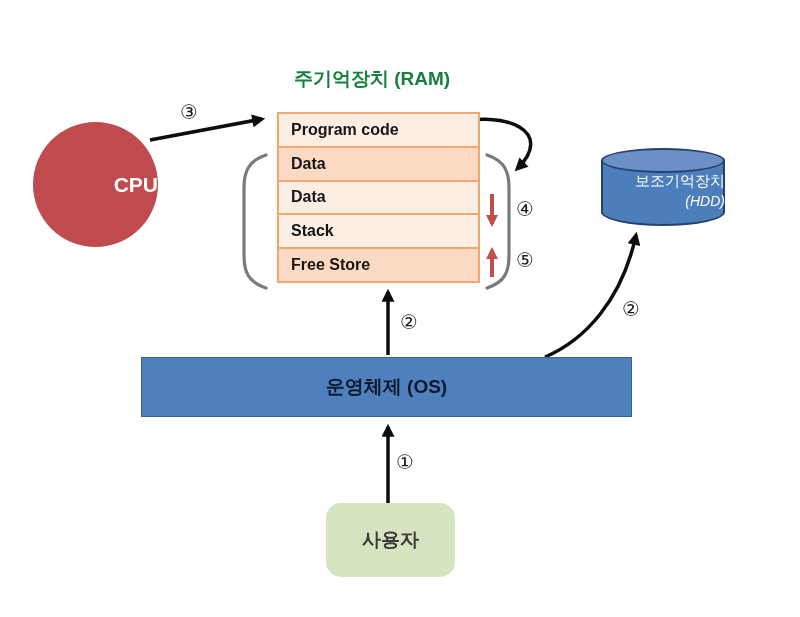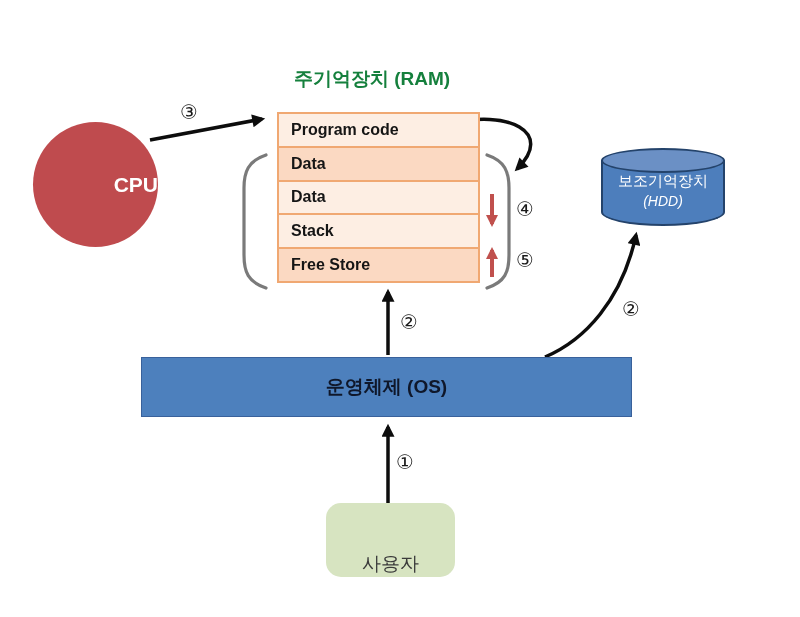--- a/index.html
+++ b/index.html
@@ -42,38 +42,38 @@
   #hdd-body{
     position:absolute;left:0;top:12px;width:124px;height:66px;box-sizing:border-box;
     background:#4d7ebc;border:2px solid #24436b;border-top:none;
     border-radius:0 0 62px 62px / 0 0 14px 14px;
   }
   #hdd-top{
     position:absolute;left:0;top:0;width:124px;height:25px;box-sizing:border-box;
     background:#6b90c5;border:2px solid #24436b;border-radius:50%;
   }
   #hdd-text{
-    position:absolute;left:0;top:22px;width:124px;text-align:center;color:#fff;
+    position:absolute;left:0;top:22px;width:124px;text-align:right;color:#fff;
   }
   #hdd-line1{font-size:15px;line-height:21px;}
   #hdd-line2{font-size:14px;line-height:20px;font-style:italic;}
 
   
   #os-bar{
     left:141px;top:357px;width:491px;height:60px;box-sizing:border-box;
     background:#4d80bd;border:1px solid #39619b;
     display:flex;align-items:center;justify-content:center;
     color:#0f172a;font-size:19px;font-weight:700;
   }
 
   
   #user-box{
     left:326px;top:503px;width:129px;height:74px;border-radius:15px;
-    background:#d7e4c1;display:flex;align-items:flex-end;justify-content:center;
-    color:#3a3a3a;font-size:19px;
+    background:#d7e4c1;display:flex;align-items:center;justify-content:center;
+    color:#3a3a3a;font-size:19px;font-weight:bold;
   }
 
   
   .step{
     position:absolute;transform:translate(-50%,-50%);
     font-family:"DejaVu Sans",sans-serif;font-size:20px;color:#1a1a1a;line-height:1;
   }
 
   #arrow-layer{left:0;top:0;width:800px;height:617px;pointer-events:none;}
 </style>

